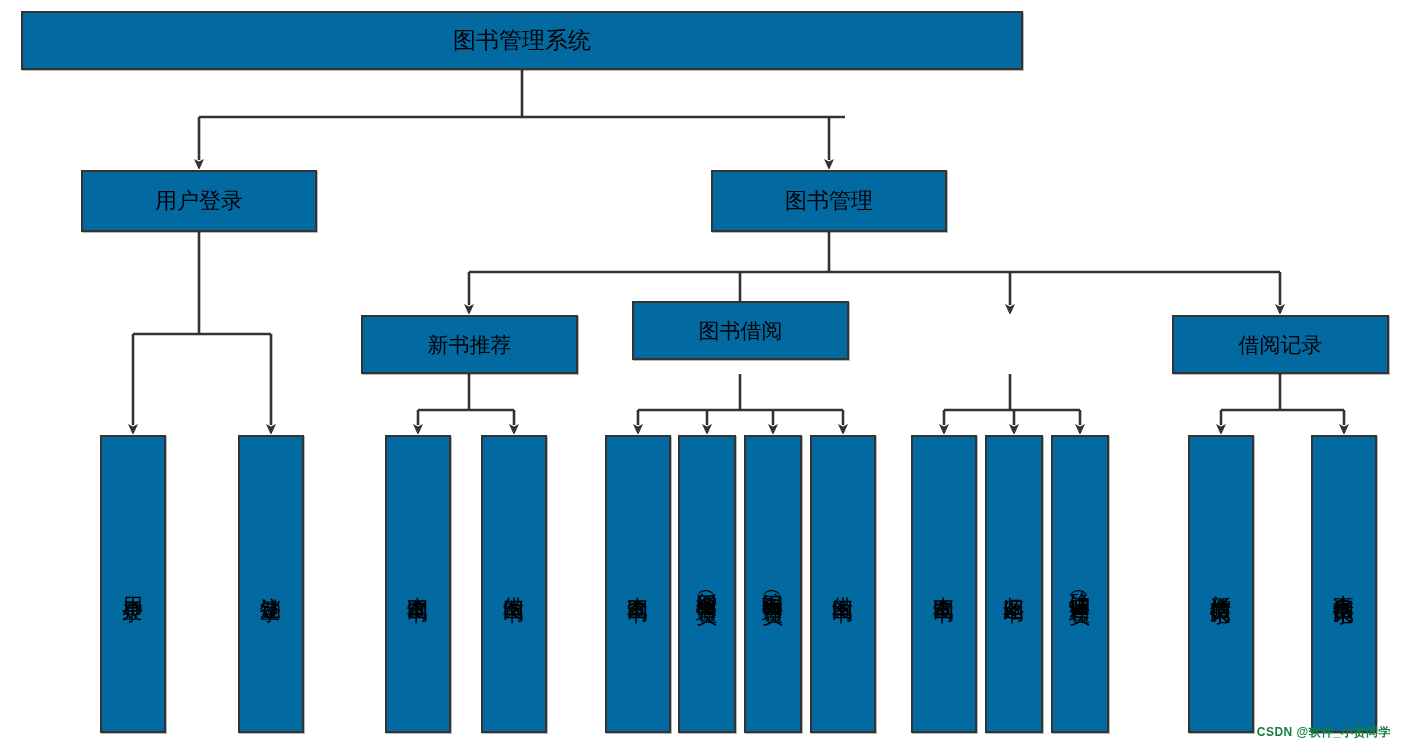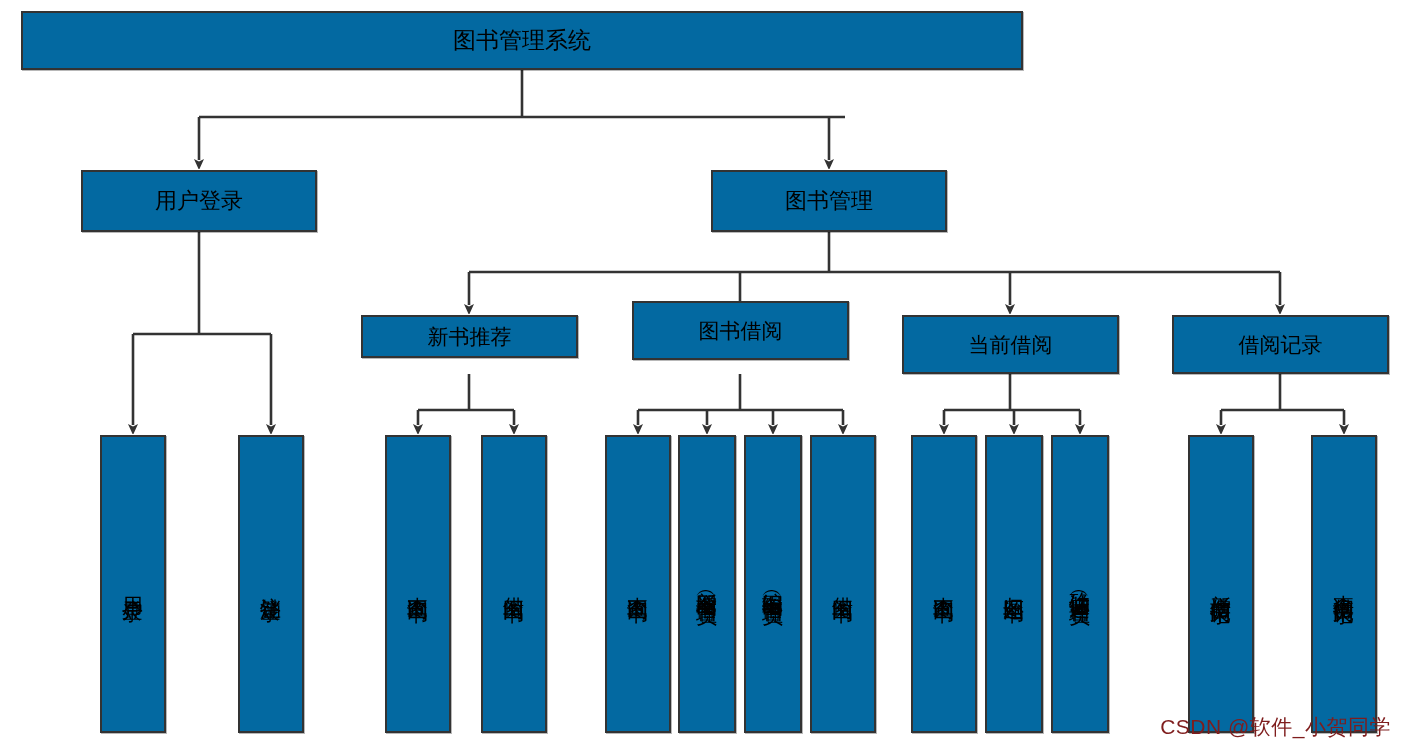--- a/index.html
+++ b/index.html
@@ -53,24 +53,25 @@
   }
   .node.leaf .lbl {
     writing-mode: vertical-rl;
     text-orientation: upright;
     white-space: pre;
   }
   .watermark {
     position: absolute;
     right: 14px;
     bottom: 6px;
-    font-size: 21px;
-    color: #7f1d1d;
+    font-size: 12px;
+    color: #15803d;
     letter-spacing: 0.5px;
     white-space: nowrap;
+    font-weight: bold;
   }
 </style>
 </head>
 <body>
 
 <div id="canvas">
 
   <svg class="edges" viewBox="0 0 1405 747" xmlns="http://www.w3.org/2000/svg">
     <defs>
       <marker id="arrow" markerWidth="10" markerHeight="10" refX="1" refY="5" orient="auto" markerUnits="userSpaceOnUse">
@@ -140,29 +141,26 @@
     <span class="lbl">图书管理系统</span>
   </div>
 
   <div class="node lvl1" style="left:81px; top:170px; width:236px; height:62px;">
     <span class="lbl">用户登录</span>
   </div>
   <div class="node lvl1" style="left:711px; top:170px; width:236px; height:62px;">
     <span class="lbl">图书管理</span>
   </div>
 
-  <div class="node lvl2" style="left:361px; top:315px; width:217px; height:43px;">
+  <div class="node lvl2" style="left:361px; top:315px; width:217px; height:59px;">
     <span class="lbl">新书推荐</span>
   </div>
   <div class="node lvl2" style="left:632px; top:301px; width:217px; height:59px;">
     <span class="lbl">图书借阅</span>
   </div>
-  <div class="node lvl2" style="left:902px; top:315px; width:217px; height:59px;">
-    <span class="lbl">当前借阅</span>
-  </div>
   <div class="node lvl2" style="left:1172px; top:315px; width:217px; height:59px;text-align:center;">
     <span class="lbl">借阅记录</span>
   </div>
 
   <div class="node leaf" style="left:100px; top:435px; width:66px; height:298px;">
     <span class="lbl">用户登录</span>
   </div>
   <div class="node leaf" style="left:238px; top:435px; width:66px; height:298px;">
     <span class="lbl">注销登录</span>
   </div>

